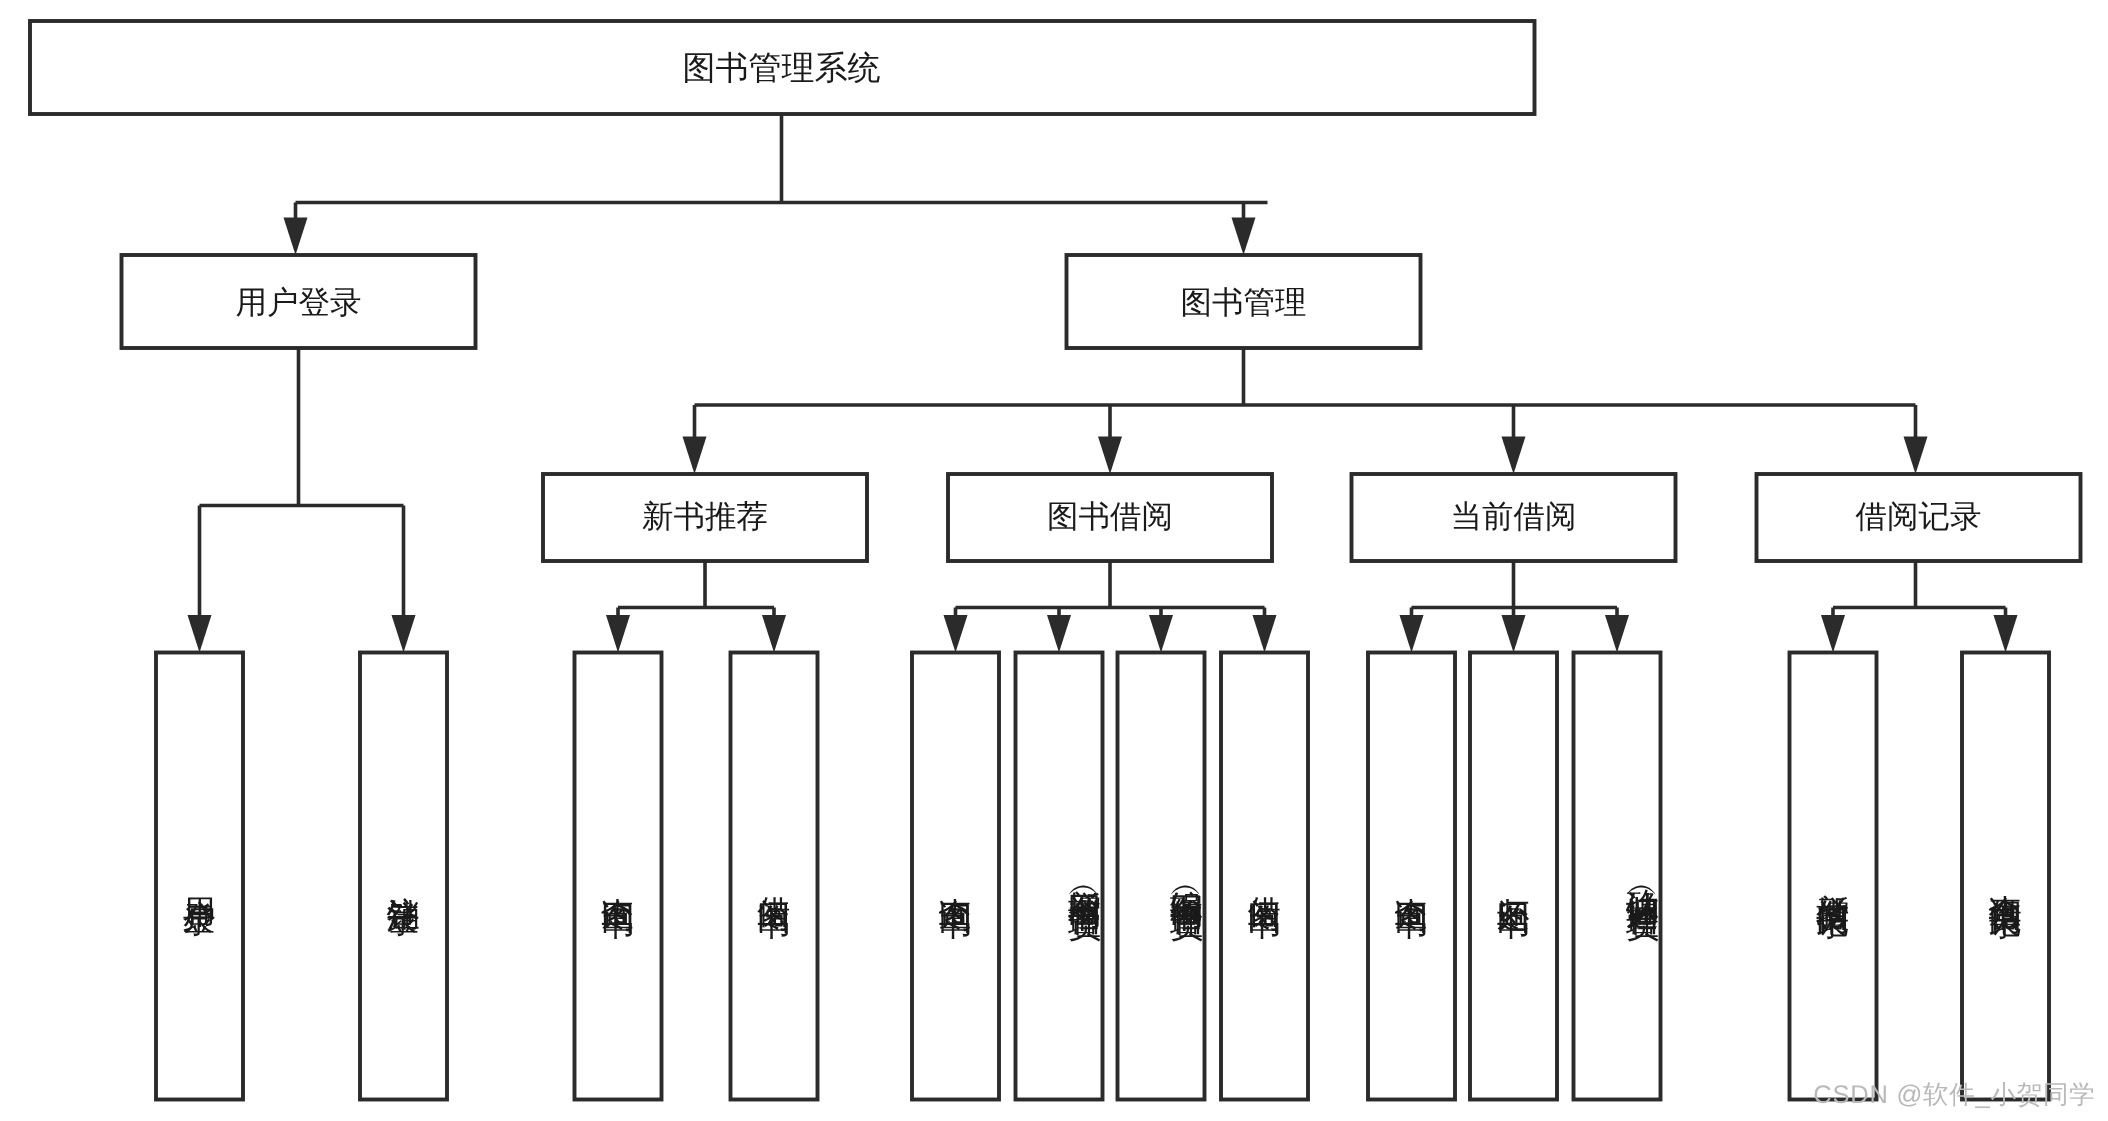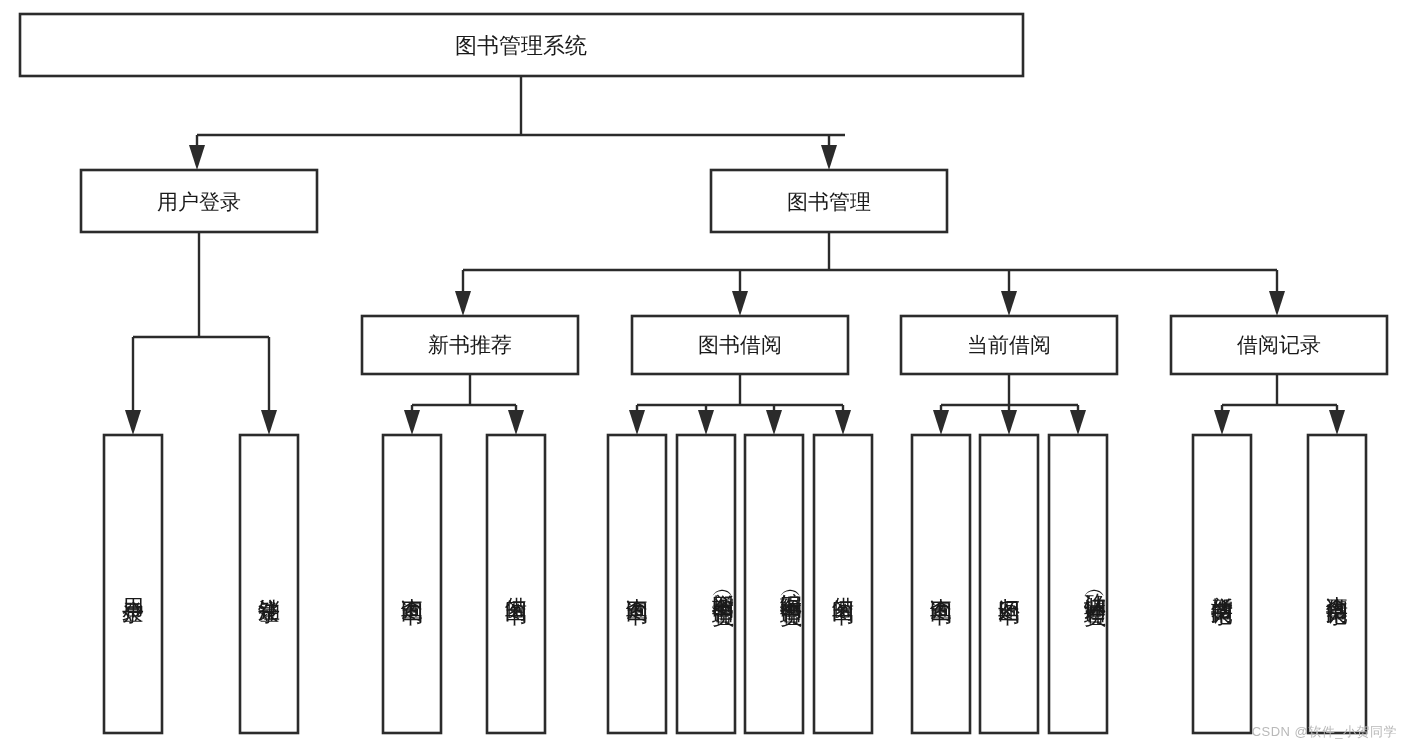--- a/index.html
+++ b/index.html
@@ -56,21 +56,21 @@
     letter-spacing: 2px;
     text-align: center;
     white-space: nowrap;
     pointer-events: none;
   }
   #watermark {
     position: absolute;
     right: 8px;
     bottom: 6px;
     font-family: "Liberation Sans", "DejaVu Sans", sans-serif;
-    font-size: 13px;
+    font-size: 17px;
     color: #b9b9b9;
     letter-spacing: 0.5px;
     white-space: nowrap;
     text-align: right;
   }
 </style>
 </head>
 <body>
 
 <svg id="diagram" viewBox="0 0 1405 747" xmlns="http://www.w3.org/2000/svg">

